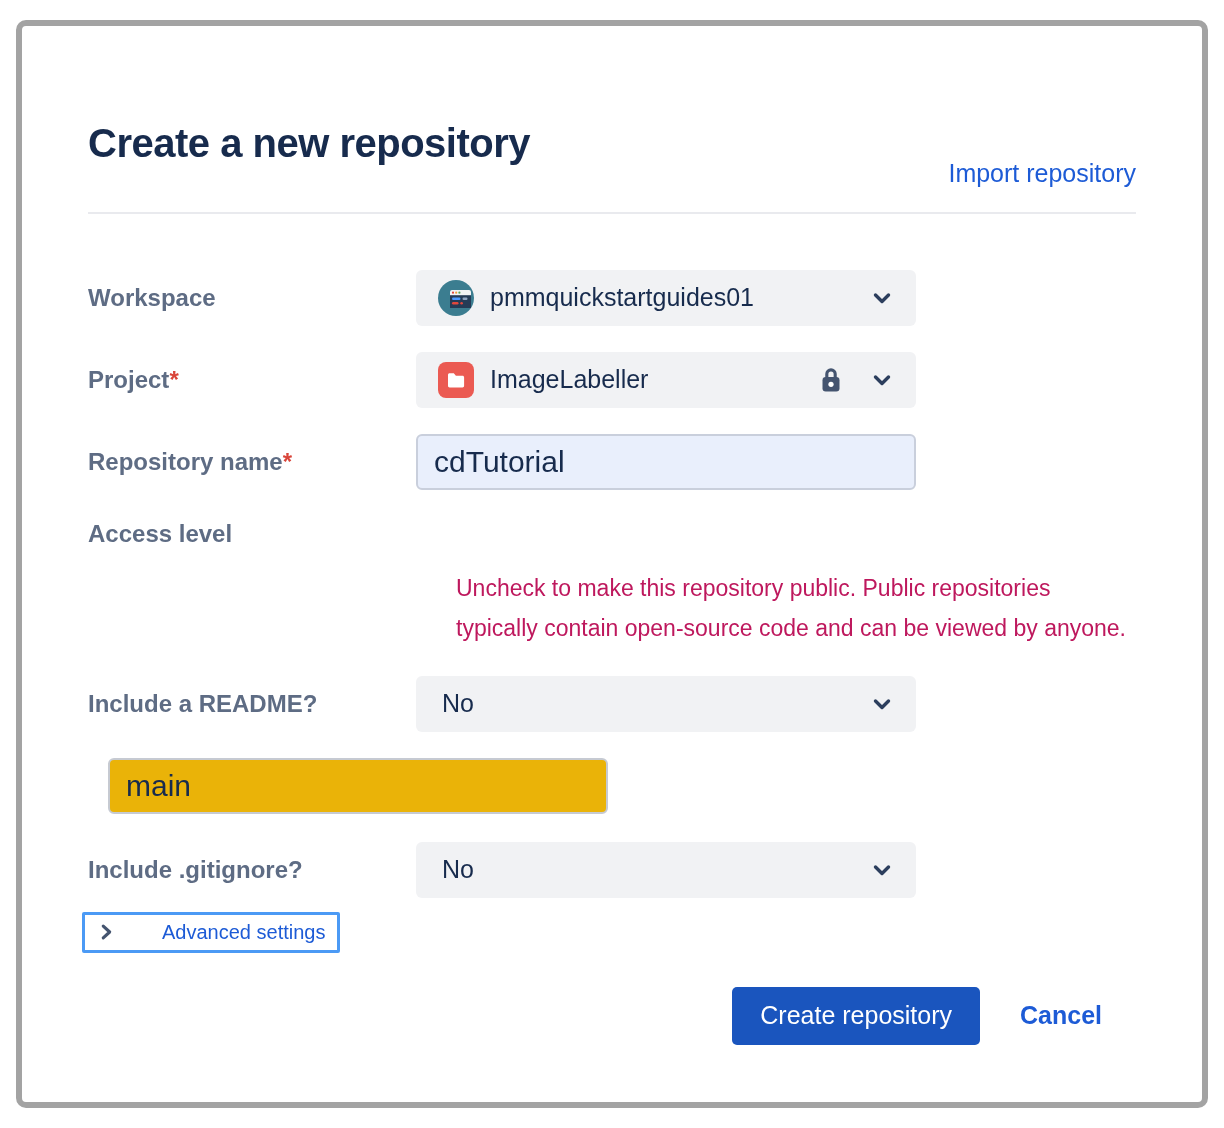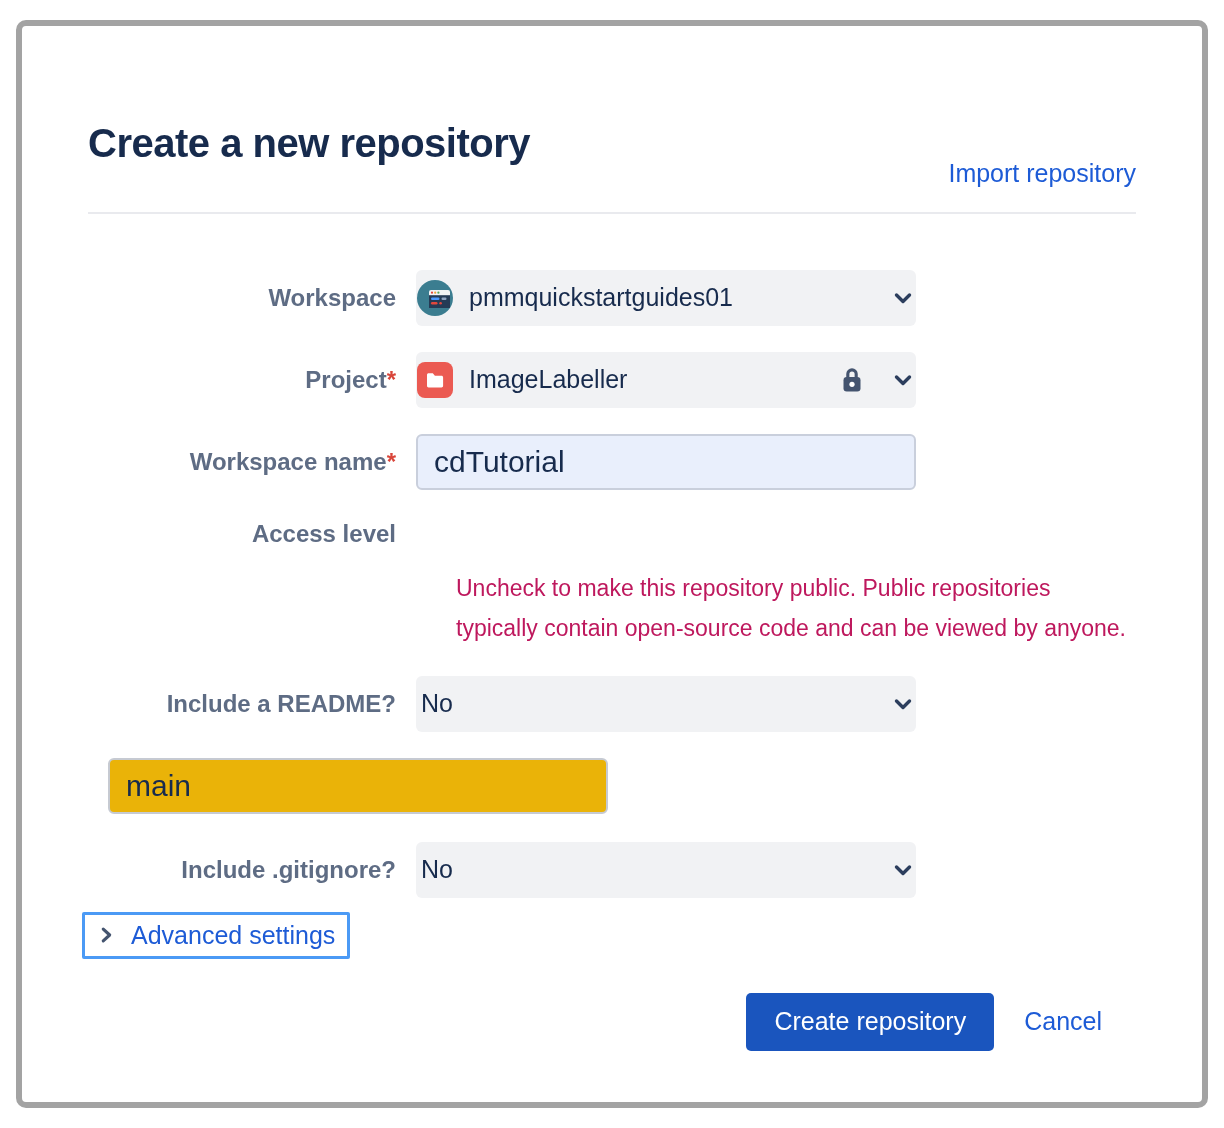--- a/index.html
+++ b/index.html
@@ -15,31 +15,31 @@
     padding:68px 66px 0 66px;
   }
   .header { display:flex; justify-content:space-between; align-items:flex-end; }
   .title { font-size:40px; font-weight:700; color:#172B4D; letter-spacing:-0.5px; line-height:1.1; }
   .import-link { font-size:25px; font-weight:500; color:var(--link,#1D5BD6); text-decoration:none; padding-bottom:4px; cursor:pointer; }
   .divider { border:none; border-top:2px solid #E9EAEE; margin:20px 0 0 0; }
 
   .form { margin-top:56px; }
   .row { display:flex; margin-bottom:26px; }
   .row-label {
-    width:308px; flex:0 0 308px; text-align:right;
+    width:308px; flex:0 0 308px; 
     font-size:24px; font-weight:600; color:#5E6C84;
   }
   .row-label .req { color:var(--required,#D9453A); font-weight:700; }
   .row.box-row { align-items:center; }
   .row.box-row .row-label { line-height:56px; }
   .control-area { margin-left:20px; flex:1; }
 
   .select-box {
     width:500px; height:56px; background:#F1F2F4; border-radius:6px;
-    display:flex; align-items:center; padding:0 1px; cursor:pointer;
+    display:flex; align-items:center; padding:0 22px; cursor:pointer;
   }
   .select-box .value { font-size:25px; color:#172B4D; margin-left:16px; }
   .select-box .spacer { flex:1; }
   .icon { display:inline-flex; align-items:center; justify-content:center; }
 
   .text-input {
     width:500px; height:56px; border-radius:6px; border:2px solid #C9CFDC;
     background:#E9EFFC; font-family:"Liberation Sans",sans-serif;
     font-size:30px; color:#172B4D; padding:0 16px; outline:none;
   }
@@ -58,33 +58,33 @@
   .readme-row { margin-top:28px; }
   .branch-label { line-height:40px; padding-top:8px; }
   .branch-row { margin-bottom:28px; }
 
   .advanced {
     display:inline-flex; align-items:center; gap:14px;
     margin:14px 0 0 -6px; padding:6px 12px 6px 10px;
     border:3px solid #4B9AF5; border-radius:2px;
     background:#fff; cursor:pointer;
   }
-  .advanced-label { font-size:25px; font-weight:500; color:var(--link,#1D5BD6); }
+  .advanced-label { font-size:20px; font-weight:500; color:var(--link,#1D5BD6);margin-left:31px; }
 
   .footer {
     display:flex; justify-content:flex-end; align-items:center;
-    gap:30px; margin-top:34px; padding-right:34px;
+    gap:40px; margin-top:34px; padding-right:34px;
   }
   .primary-btn {
     height:58px; padding:0 28px; border:none; border-radius:5px;
     background:var(--primary,#1A55BE); color:#fff;
     font-family:"Liberation Sans",sans-serif; font-size:25px; font-weight:500;
     cursor:pointer;
   }
-  .cancel-link { font-size:25px; font-weight:400; color:var(--link,#1D5BD6); text-decoration:none; cursor:pointer; }
+  .cancel-link { font-size:25px; font-weight:700; color:var(--link,#1D5BD6); text-decoration:none; cursor:pointer; }
 </style>
 </head>
 <body>
 
 <div class="card">
 
   <div class="header">
     <h1 class="title">Create a new repository</h1>
     <a class="import-link">Import repository</a>
   </div>
@@ -156,21 +156,21 @@
                 <path d="M5.5 9l6.5 6.5L18.5 9" fill="none" stroke="#2C3E5D" stroke-width="3.4" stroke-linecap="round" stroke-linejoin="round"></path>
               </svg>
           </span>
         </div>
       </div>
     </div>
 
     
     <div class="row box-row">
       <div class="row-label">
-        <span>Workspace name</span><span class="req">*</span>
+        <span>Repository name</span><span class="req">*</span>
       </div>
       <div class="control-area">
         <input class="text-input" type="text" value="cdTutorial" style="">
       </div>
     </div>
 
     
     <div style="margin-top:30px;">
       <div class="row access-row" style="margin-bottom:0;">
         <div class="row-label">Access level</div>

